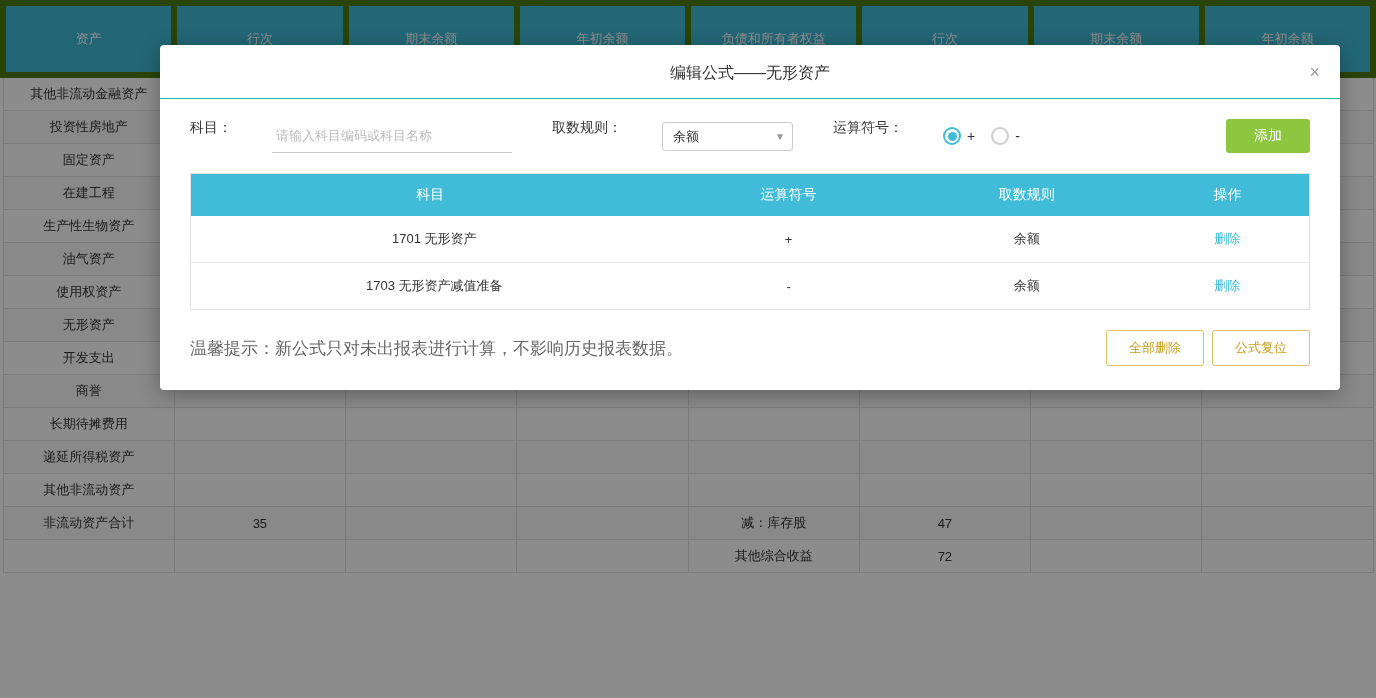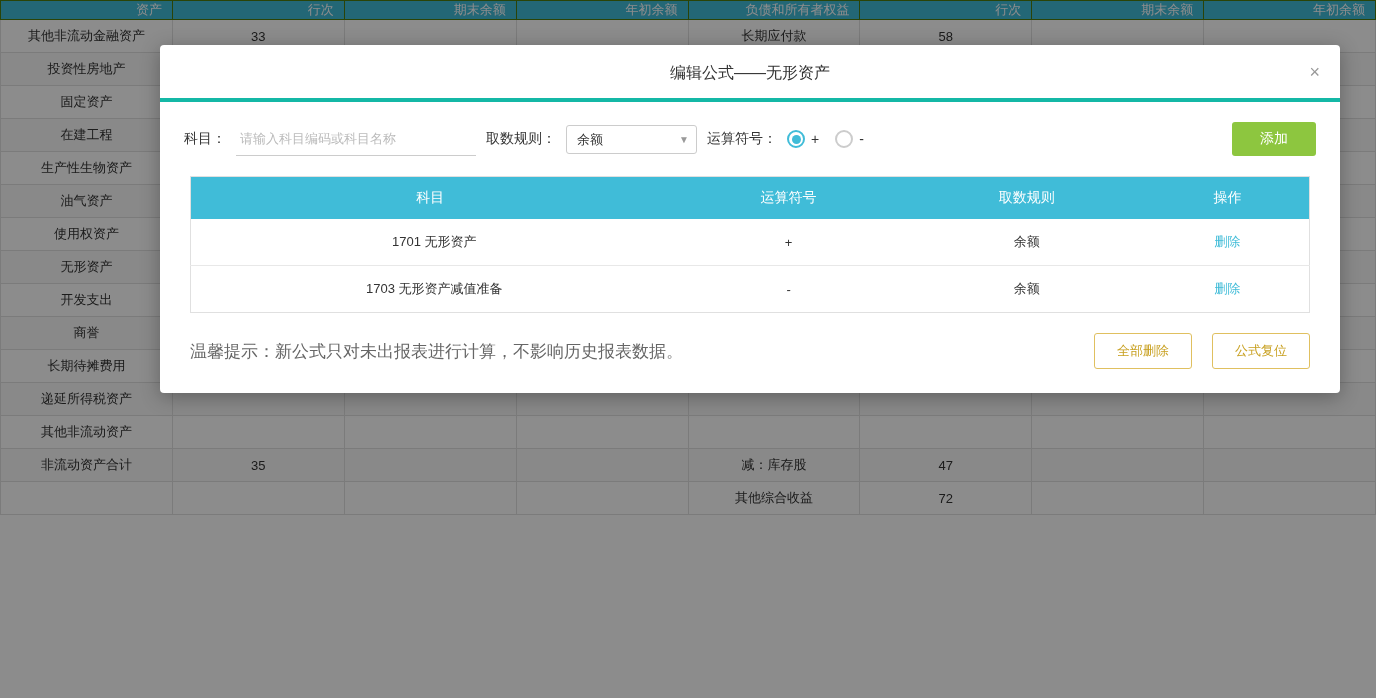--- a/index.html
+++ b/index.html
@@ -24,23 +24,23 @@
 
     .bg-table {
       width: 100%;
       border-collapse: collapse;
       table-layout: fixed;
     }
 
     .bg-table th {
       background: #40bcd8;
       color: #fff;
-      padding: 0 10px;
-      text-align: right;
-      border: 1px solid #4d7c0f;
+      padding: 24px 10px;
+      text-align: center;
+      border: 6px solid #4d7c0f;
       font-weight: normal;
       font-size: 13px;
     }
 
     .bg-table td {
       padding: 7px 10px;
       border: 1px solid #e0e0e0;
       color: #333;
       font-size: 13px;
       text-align: center;
@@ -69,21 +69,21 @@
       border-radius: 4px;
       box-shadow: 0 4px 20px rgba(0,0,0,0.3);
       z-index: 20;
       padding-bottom: 20px;
     }
 
     .modal-header {
       padding: 18px 24px 14px;
       text-align: center;
       position: relative;
-      border-bottom: 4px solid #14b8a6;
+      border-bottom: 1px solid #14b8a6;
     }
 
     .modal-title {
       font-size: 16px;
       color: #333;
       font-weight: 500;
     }
 
     .modal-close {
       position: absolute;
@@ -94,23 +94,22 @@
       color: #999;
       font-size: 18px;
       background: none;
       border: none;
       line-height: 1;
     }
 
     
     .form-row {
       display: flex;
-      align-items: center;
-      padding: 20px 24px;
-      gap: 10px;
+      padding: 20px 30px;
+      gap: 40px;
     }
 
     .form-label {
       color: #333;
       font-size: 14px;
       white-space: nowrap;
     }
 
     .form-input {
       width: 240px;
@@ -255,21 +254,21 @@
       padding: 20px 30px 4px;
     }
 
     .footer-tip {
       font-size: 17px;
       color: #666;
     }
 
     .footer-actions {
       display: flex;
-      gap: 20px;
+      gap: 8px;
       border-radius: 14px;
     }
 
     .outline-btn {
       border: 1px solid #e0c060;
       background: #fff;
       color: #c8a020;
       border-radius: 3px;
       padding: 8px 22px;
       font-size: 13px;

